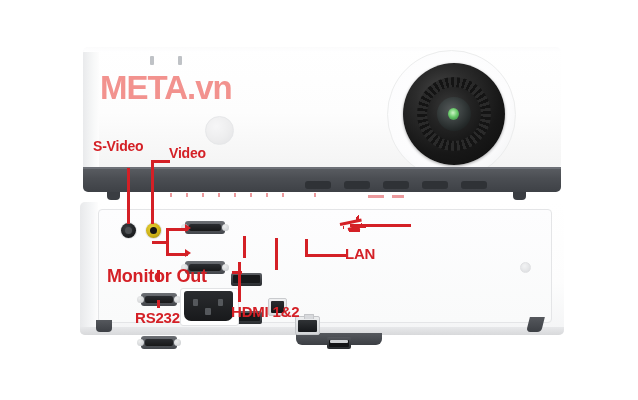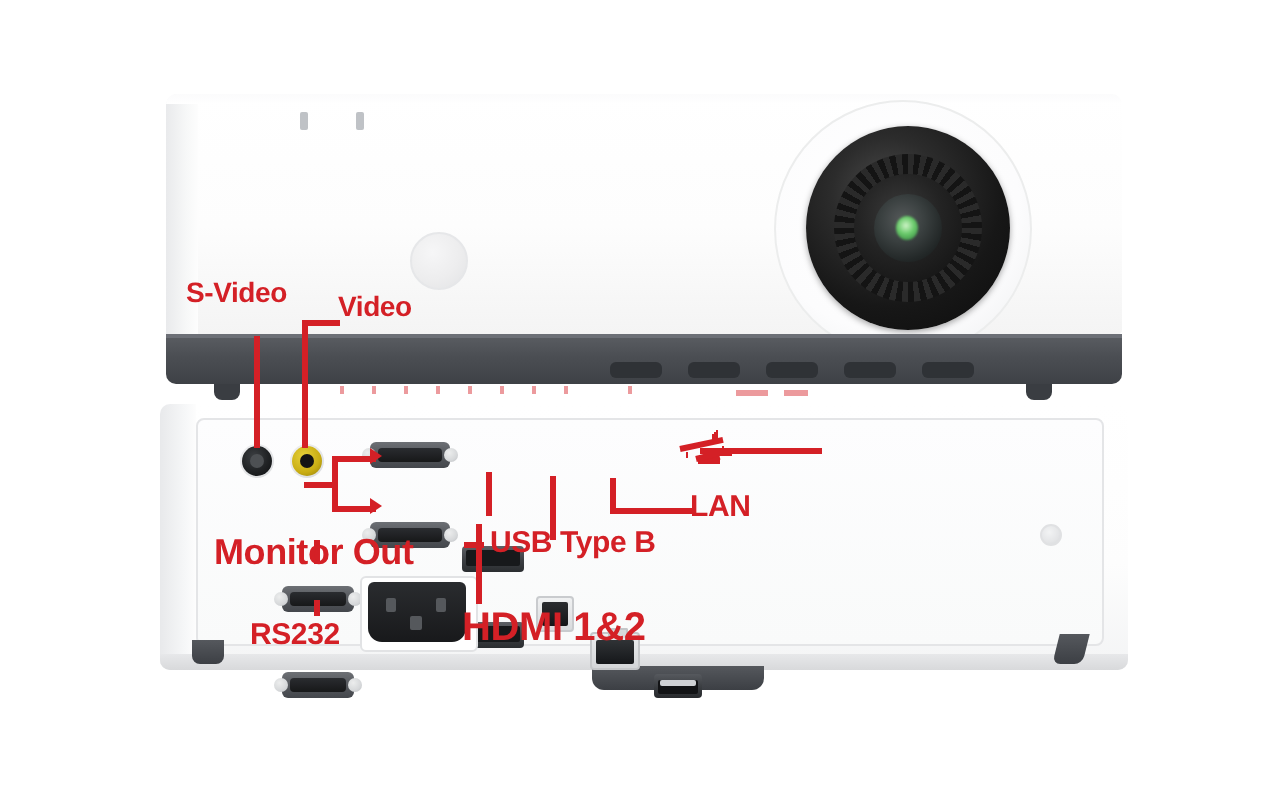--- a/index.html
+++ b/index.html
@@ -215,20 +215,21 @@
 
   <div class="abs" id="top-unit"></div>
   <div class="abs" id="top-unit-left-shade"></div>
   <div class="abs" id="top-unit-top-hl"></div>
 
   <div class="abs vent-tab" style="left:150px;top:56px;"></div>
   <div class="abs vent-tab" style="left:178px;top:56px;"></div>
 
   <div class="abs" id="front-dot"></div>
 
+  <div class="abs" id="watermark" style="left:100px;top:69px;font-size:33px;font-weight:bold;color:#f2928e;letter-spacing:-1px;">META.vn</div>
 
   <div class="abs" id="lens-recess"></div>
   <div class="abs" id="lens-outer"></div>
   <div class="abs" id="lens-barrel"></div>
   <div class="abs" id="lens-barrel2"></div>
   <div class="abs" id="lens-glass"></div>
   <div class="abs" id="lens-green"></div>
 
   <div class="abs" id="top-bezel"></div>
   <div class="abs" id="top-bezel-hl"></div>
@@ -335,30 +336,29 @@
   <div class="leader leader-h" style="left:166px;top:253px;width:22px;"></div>
   <div class="leader leader-h" style="left:152px;top:241px;width:16px;"></div>
 
   <div class="abs" style="left:185px;top:224px;width:0;height:0;border-top:4px solid transparent;border-bottom:4px solid transparent;border-left:6px solid #d42026;"></div>
   <div class="abs" style="left:185px;top:249px;width:0;height:0;border-top:4px solid transparent;border-bottom:4px solid transparent;border-left:6px solid #d42026;"></div>
 
   <div class="leader leader-v" style="left:157px;top:270px;height:12px;"></div>
   <div class="lbl" style="left:107px;top:267px;font-size:18px;">Monitor Out</div>
 
   <div class="leader leader-v" style="left:157px;top:300px;height:8px;"></div>
-  <div class="lbl" style="left:125px;top:310px;font-size:15px;">RS232</div>
+  <div class="lbl" style="left:135px;top:310px;font-size:15px;">RS232</div>
 
   <div class="leader leader-v" style="left:238px;top:262px;height:40px;"></div>
   <div class="leader leader-v" style="left:243px;top:236px;height:22px;"></div>
   <div class="leader leader-v" style="left:255px;top:261px;height:0px;"></div>
-  <div class="lbl" style="left:231px;top:304px;font-size:20px;">HDMI 1&amp;2</div>
+  <div class="lbl" style="left:231px;top:304px;font-size:15px;">HDMI 1&amp;2</div>
 
   <div class="leader leader-v" style="left:275px;top:238px;height:32px;"></div>
   <div class="leader leader-h" style="left:232px;top:271px;width:10px;"></div>
-  <div class="lbl" style="left:245px;top:264px;font-size:15px;">USB Type B</div>
 
   <div class="leader leader-v" style="left:305px;top:239px;height:18px;"></div>
   <div class="leader leader-h" style="left:305px;top:254px;width:42px;"></div>
   <div class="lbl" style="left:345px;top:246px;font-size:15px;">LAN</div>
 
   <div class="leader leader-h" style="left:349px;top:229px;width:10px;"></div>
   <div class="leader leader-h" style="left:349px;top:229px;width:10px;"></div>
   <div class="leader leader-h" style="left:349px;top:229px;width:11px;"></div>
   <div class="leader leader-h" style="left:349px;top:228px;width:10px;height:4px;"></div>
   <div class="leader leader-h" style="left:349px;top:229px;width:9px;"></div>

